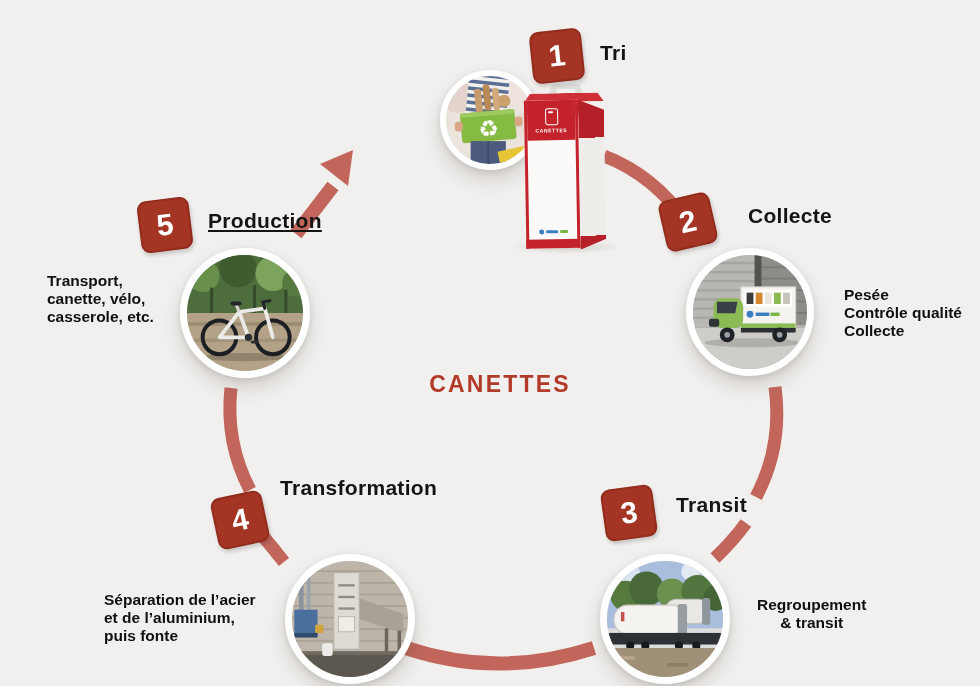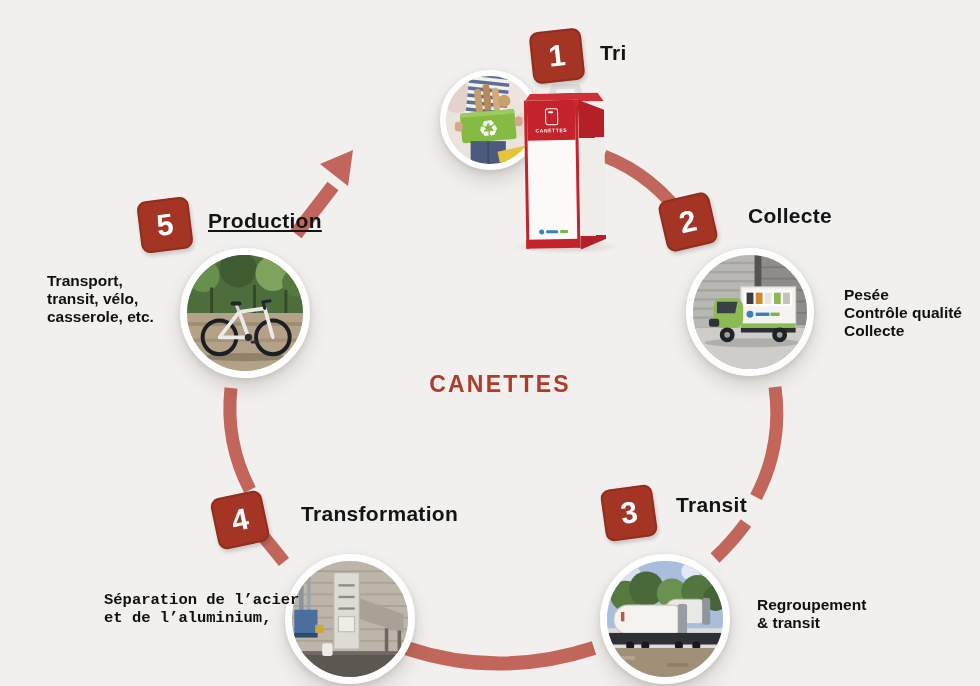--- a/index.html
+++ b/index.html
@@ -46,24 +46,24 @@
   #photo-4{left:285px;top:554px;width:116px;height:116px;}
   #photo-5{left:180px;top:248px;width:116px;height:116px;}
   
   #badge-1{left:531px;top:30px;transform:rotate(-6deg);}
   #label-1{left:600px;top:41px;}
   #badge-2{left:662px;top:196px;transform:rotate(-13deg);}
   #label-2{left:748px;top:204px;text-align:center;}
   #desc-2{left:844px;top:286px;}
   #badge-3{left:603px;top:487px;transform:rotate(-8deg);}
   #label-3{left:676px;top:493px;}
-  #desc-3{left:757px;top:596px;}
+  #desc-3{left:757px;top:596px;text-align:center;}
   #badge-4{left:214px;top:494px;transform:rotate(-12deg);}
-  #label-4{left:280px;top:502px;margin-left:21px;}
-  #desc-4{left:104px;top:591px;font-family:Liberation Mono, monospace;}
+  #label-4{left:280px;top:476px;}
+  #desc-4{left:104px;top:591px;}
   #badge-5{left:139px;top:199px;transform:rotate(-7deg);}
   #label-5{left:208px;top:209px;text-decoration:underline;}
   #desc-5{left:47px;top:272px;}
   
   #arcs{position:absolute;left:0;top:0;z-index:1;}
   
   #collection-box{position:absolute;left:521px;top:84px;width:92px;height:164px;z-index:4;transform:rotate(-1deg);}
   #box-handle{
     position:absolute;left:26px;top:0;width:40px;height:17px;background:#dededa;
     clip-path:polygon(16% 0,84% 0,100% 100%,0 100%);
@@ -270,20 +270,21 @@
   </svg>
 </div>
 
 <div class="badge" id="badge-4">
   <span>4</span>
 </div>
 <div class="heading" id="label-4">Transformation</div>
 <div class="desc" id="desc-4">
   <div>Séparation de l’acier</div>
   <div>et de l’aluminium,</div>
+  <div>puis fonte</div>
 </div>
 
 <div class="photo" id="photo-4">
   <svg viewBox="0 0 100 100" preserveAspectRatio="none">
     <rect width="100" height="100" fill="#bdb5a9"></rect>
     <g fill="#aaa294">
       <rect x="0" y="8" width="100" height="1.6"></rect>
         <rect x="0" y="18" width="100" height="1.6"></rect>
       <rect x="0" y="28" width="100" height="1.6"></rect>
         <rect x="0" y="38" width="100" height="1.6"></rect>
@@ -309,21 +310,21 @@
     <rect x="26" y="71" width="9" height="11" rx="2" fill="#ecebe7"></rect>
   </svg>
 </div>
 
 <div class="badge" id="badge-5">
   <span>5</span>
 </div>
 <div class="heading" id="label-5">Production</div>
 <div class="desc" id="desc-5">
   <div>Transport,</div>
-  <div>transit, vélo,</div>
+  <div>canette, vélo,</div>
   <div>casserole, etc.</div>
 </div>
 
 <div class="photo" id="photo-5">
   <svg viewBox="0 0 100 100" preserveAspectRatio="none">
     <rect width="100" height="52" fill="#4e6d3d"></rect>
     <circle cx="14" cy="18" r="14" fill="#68904c"></circle>
     <circle cx="44" cy="12" r="16" fill="#3f5c31"></circle>
     <circle cx="74" cy="16" r="15" fill="#7da45c"></circle>
     <circle cx="94" cy="24" r="12" fill="#56793f"></circle>

